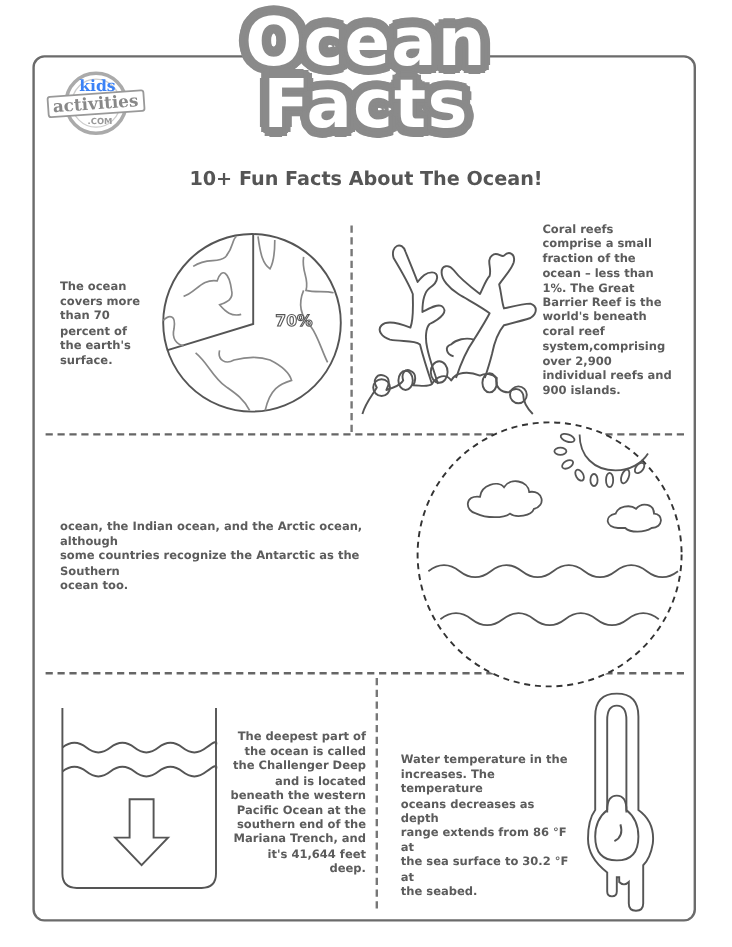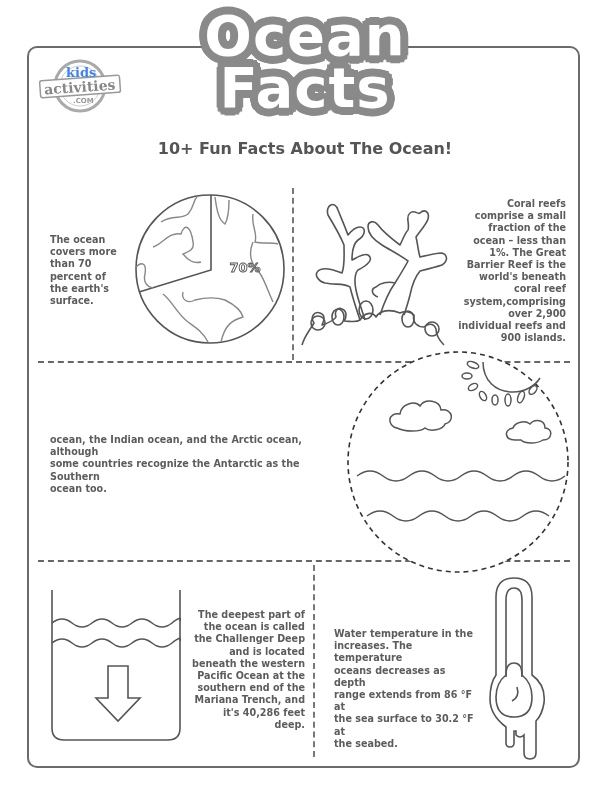--- a/index.html
+++ b/index.html
@@ -70,21 +70,21 @@
     <path d="M3 75 C8 70 14 70 12 82 C10 90 14 95 20 96"></path>
     <path d="M82 5 C84 20 86 28 92 32 C96 25 96 15 96 8"></path>
     <path d="M120 22 C118 35 125 40 122 50 C130 52 138 50 145 52"></path>
     <path d="M120 50 C115 62 118 72 126 80 C132 88 135 100 140 110"></path>
     <path d="M50 100 C48 108 55 112 62 108 C70 106 80 104 92 108 C100 112 108 118 110 125 C100 128 92 132 88 150"></path>
     <path d="M30 102 C40 110 44 122 55 130 C62 135 70 140 75 150"></path>
   </g>
   <text x="112" y="80" text-anchor="middle" font-family="DejaVu Sans, sans-serif" font-weight="bold" font-size="13" fill="#fff" stroke="#555" stroke-width="0.9">70%</text>
 </svg>
 
-<div class="fact" style="left:452px; top:198px; width:114px; text-align:right;">
+<div class="fact" style="left:452px; top:186px; width:114px; ">
   <div>Coral reefs</div>
   <div>comprise a small</div>
   <div>fraction of the</div>
   <div>ocean – less than</div>
   <div>1%. The Great</div>
   <div>Barrier Reef is the</div>
   <div>world's beneath</div>
   <div>coral reef</div>
   <div>system,comprising</div>
   <div>over 2,900</div>
@@ -131,21 +131,21 @@
 
 <div class="fact" style="left:190px; top:609px; width:115px; text-align:right;">
   <div>The deepest part of</div>
   <div>the ocean is called</div>
   <div>the Challenger Deep</div>
   <div>and is located</div>
   <div>beneath the western</div>
   <div>Pacific Ocean at the</div>
   <div>southern end of the</div>
   <div>Mariana Trench, and</div>
-  <div>it's 40,286 feet deep.</div>
+  <div>it's 41,644 feet deep.</div>
 </div>
 <svg style="left:50px; top:588px;" width="132" height="155" viewBox="0 0 132 155">
   <g fill="none" stroke="#555" stroke-width="1.6">
     <path d="M2 2 L2 140 Q2 152 14 152 L118 152 Q130 152 130 140 L130 2"></path>
     <path d="M2 35 Q12 27 22 35 T42 35 T62 35 T82 35 T102 35 T122 35 T130 33"></path>
     <path d="M2 55 Q12 47 22 55 T42 55 T62 55 T82 55 T102 55 T122 55 T130 53"></path>
     <path d="M58 78 L78 78 L78 110 L90 110 L68 133 L46 110 L58 110 Z"></path>
   </g>
 </svg>
 

